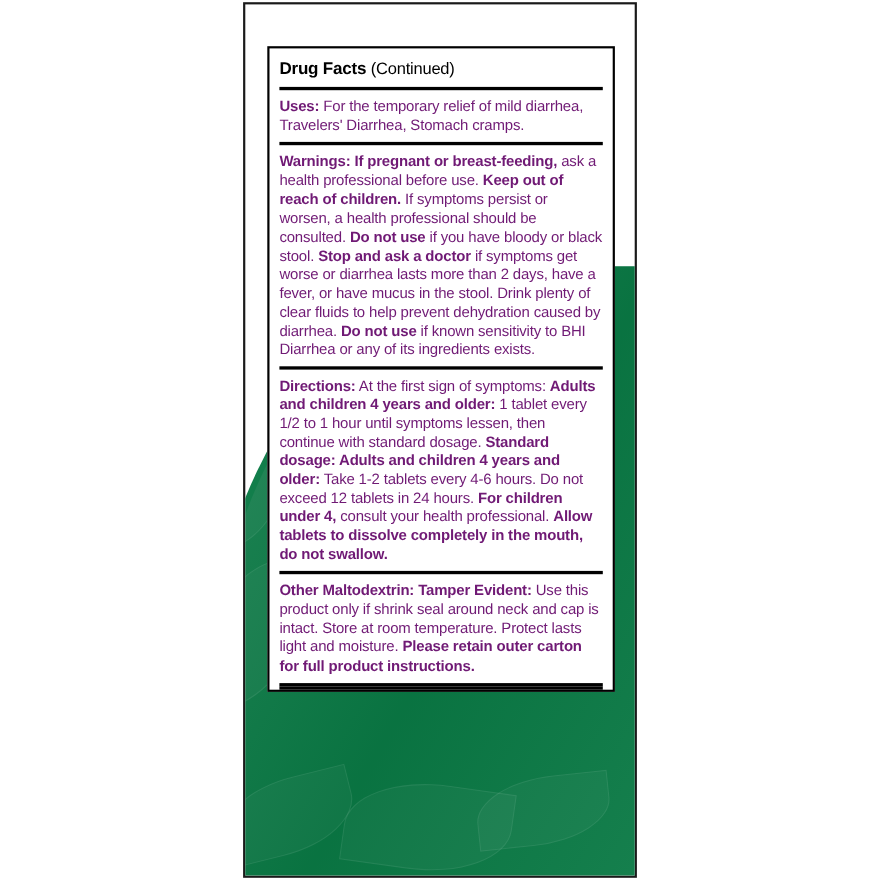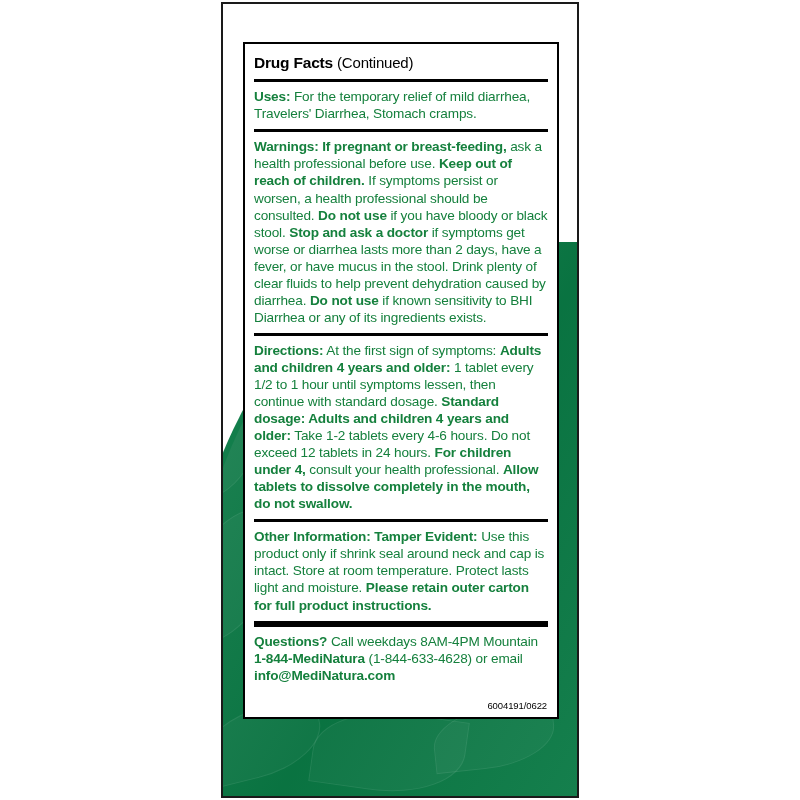--- a/index.html
+++ b/index.html
@@ -99,21 +99,21 @@
   .rule-thick {
     height: 3px;
     background: #000;
     margin: 0 0 0 0;
   }
 
   .sect {
     padding: 6px 0 7px 0;
     font-size: 13.6px;
     line-height: 1.255;
-    color: #15803d;
+    color: #701a75;
     letter-spacing: -0.15px;
   }
   .sect b { font-weight: bold; }
   .sect p { margin: 0; }
 
   .lot {
     text-align: right;
     font-size: 9.5px;
     color: #000;
     padding: 9px 1px 6px 0;
@@ -156,29 +156,25 @@
 
       <div class="rule-thick"></div>
 
       <div class="sect">
         <p><b>Directions:</b><span> At the first sign of symptoms: </span><b>Adults and children 4 years and older:</b><span> 1 tablet every 1/2 to 1 hour until symptoms lessen, then continue with standard dosage. </span><b>Standard dosage: Adults and children 4 years and older:</b><span> Take 1-2 tablets every 4-6 hours. Do not exceed 12 tablets in 24 hours. </span><b>For children under 4,</b><span> consult your health professional. </span><b>Allow tablets to dissolve completely in the mouth, do not swallow.</b></p>
       </div>
 
       <div class="rule-thick"></div>
 
       <div class="sect">
-        <p><b>Other Information: Tamper Evident:</b><span> Use this product only if shrink seal around neck and cap is intact. Store at room temperature. Protect lasts light and moisture. </span><b>Please retain outer carton for full product instructions.</b></p>
+        <p><b>Other Maltodextrin: Tamper Evident:</b><span> Use this product only if shrink seal around neck and cap is intact. Store at room temperature. Protect lasts light and moisture. </span><b>Please retain outer carton for full product instructions.</b></p>
       </div>
 
       <div class="rule-thick"></div>
 
 
       <div class="rule-thick"></div>
 
-      <div class="sect">
-        <p><b>Questions?</b><span> Call weekdays 8AM-4PM Mountain </span><b>1-844-MediNatura</b><span> (1-844-633-4628) or email </span><b>info@MediNatura.com</b></p>
-      </div>
 
-      <div class="lot">6004191/0622</div>
 
     </div>
   </div>
 </div>
 
 </body></html>

